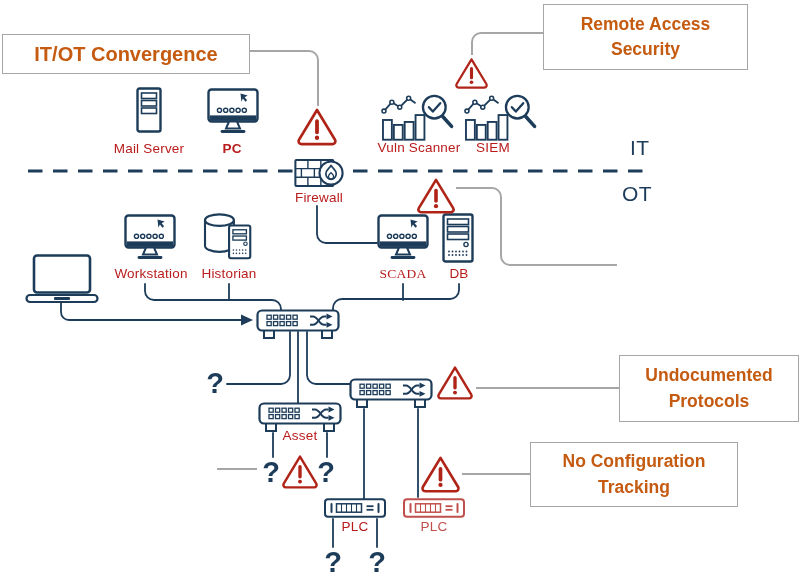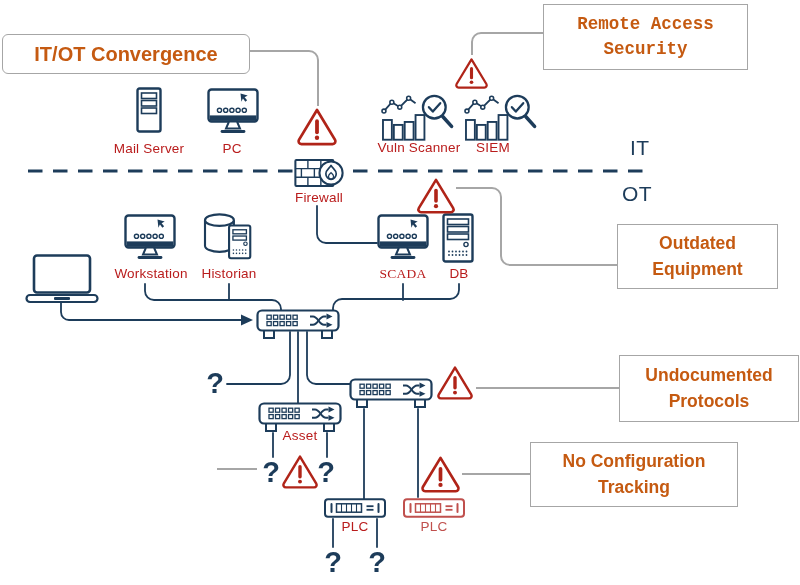--- a/index.html
+++ b/index.html
@@ -227,21 +227,21 @@
   <div class="zone" style="left:622px;top:182px;">OT</div>
 
   <svg class="ic" style="left:136px;top:87px;" width="26" height="46">
       <use href="#sym-tower"></use>
     </svg>
   <div class="lbl" style="left:149px;top:141px;">Mail Server</div>
 
   <svg class="ic" style="left:207px;top:88px;" width="52" height="46">
       <use href="#sym-monitor"></use>
     </svg>
-  <div class="lbl" style="left:232px;top:141px;">PC</div>
+  <div class="lbl" style="left:232px;top:141px;font-weight:bold;">PC</div>
 
   <svg class="ic" style="left:381px;top:94px;" width="77" height="48">
       <use href="#sym-scanner"></use>
     </svg>
   <div class="lbl" style="left:419px;top:140px;">Vuln Scanner</div>
 
   <svg class="ic" style="left:464px;top:94px;" width="77" height="48">
       <use href="#sym-scanner"></use>
     </svg>
   <div class="lbl" style="left:493px;top:140px;">SIEM</div>
@@ -313,30 +313,26 @@
   <svg class="ic red" style="left:420px;top:455px;" width="41" height="38">
       <use href="#sym-warning"></use>
     </svg>
 
   <div class="q" style="left:215px;top:369px;">?</div>
   <div class="q" style="left:271px;top:458px;">?</div>
   <div class="q" style="left:326px;top:458px;">?</div>
   <div class="q" style="left:333px;top:548px;">?</div>
   <div class="q" style="left:377px;top:548px;">?</div>
 
-  <div class="box big" style="left:2px;top:34px;width:246px;height:38px;border-radius:6px;">
+  <div class="box big" style="left:2px;top:34px;width:246px;height:38px;">
     <span>IT/OT Convergence</span>
   </div>
-  <div class="box two" style="left:543px;top:4px;width:203px;height:64px;font-family:Liberation Mono, monospace;">
+  <div class="box two" style="left:543px;top:4px;width:203px;height:64px;">
     <span>Remote Access</span>
     <span>Security</span>
-  </div>
-  <div class="box two" style="left:617px;top:224px;width:159px;height:63px;">
-    <span>Outdated</span>
-    <span>Equipment</span>
   </div>
   <div class="box two" style="left:619px;top:355px;width:178px;height:65px;">
     <span>Undocumented</span>
     <span>Protocols</span>
   </div>
   <div class="box two" style="left:530px;top:442px;width:206px;height:63px;">
     <span>No Configuration</span>
     <span>Tracking</span>
   </div>
 

